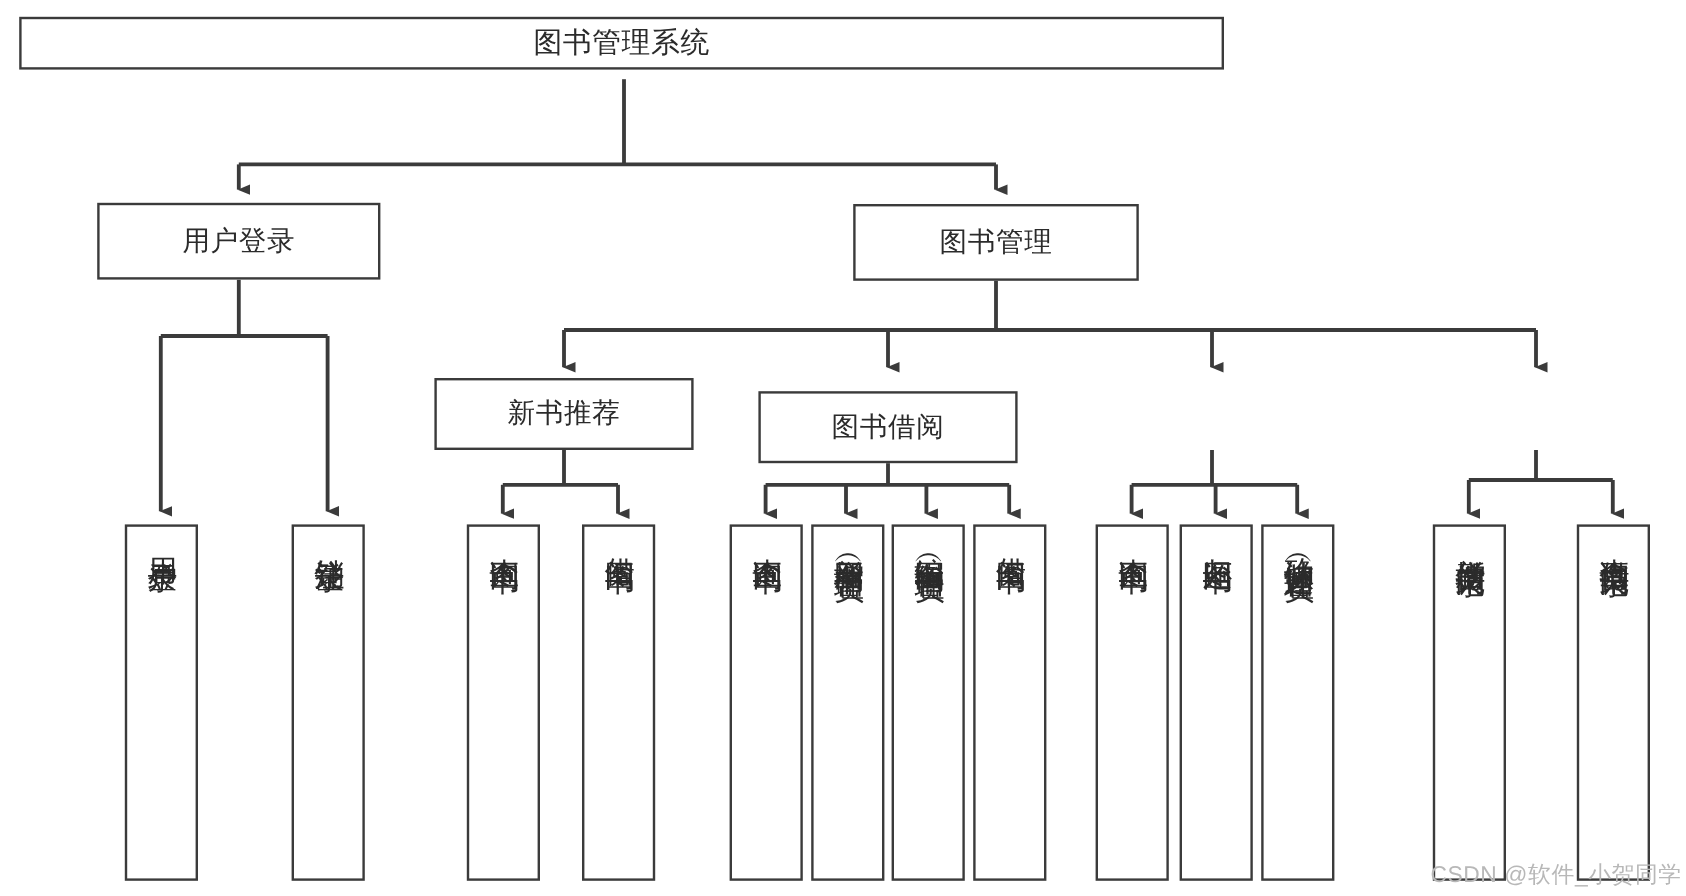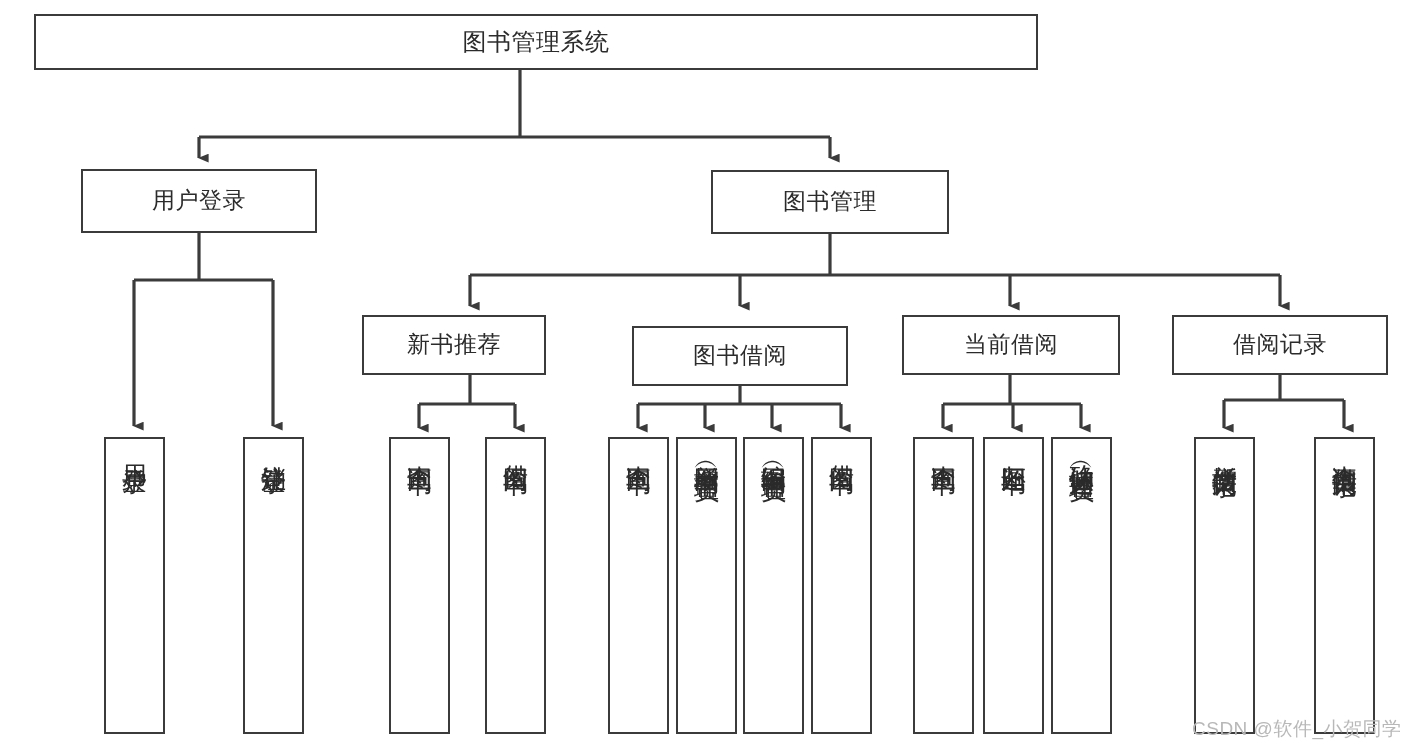--- a/index.html
+++ b/index.html
@@ -119,42 +119,36 @@
       <path d="M1013,404 L1013,428" marker-end="url(#arrow)"></path>
       <path d="M1081,404 L1081,428" marker-end="url(#arrow)"></path>
 
       <path d="M1280,375 L1280,400"></path>
       <path d="M1224,400 L1344,400"></path>
       <path d="M1224,400 L1224,428" marker-end="url(#arrow)"></path>
       <path d="M1344,400 L1344,428" marker-end="url(#arrow)"></path>
     </g>
   </svg>
 
-  <div class="node horizontal root" style="left:34px; top:14px; width:1004px; height:56px;">
+  <div class="node horizontal root" style="left:16px; top:14px; width:1004px; height:44px;">
     <span class="label">图书管理系统</span>
   </div>
 
   <div class="node horizontal" style="left:81px; top:169px; width:236px; height:64px;">
     <span class="label">用户登录</span>
   </div>
   <div class="node horizontal" style="left:711px; top:170px; width:238px; height:64px;">
     <span class="label">图书管理</span>
   </div>
 
-  <div class="node horizontal" style="left:362px; top:315px; width:184px; height:60px;">
+  <div class="node horizontal" style="left:362px; top:315px; width:216px; height:60px;">
     <span class="label">新书推荐</span>
   </div>
   <div class="node horizontal" style="left:632px; top:326px; width:216px; height:60px;">
     <span class="label">图书借阅</span>
-  </div>
-  <div class="node horizontal" style="left:902px; top:315px; width:218px; height:60px;">
-    <span class="label">当前借阅</span>
-  </div>
-  <div class="node horizontal" style="left:1172px; top:315px; width:216px; height:60px;">
-    <span class="label">借阅记录</span>
   </div>
 
   <div class="node vertical" style="left:104px; top:437px; width:61px; height:297px;">
     <span class="label">用户登录</span>
   </div>
   <div class="node vertical" style="left:243px; top:437px; width:61px; height:297px;">
     <span class="label">注销登录</span>
   </div>
 
   <div class="node vertical" style="left:389px; top:437px; width:61px; height:297px;">

